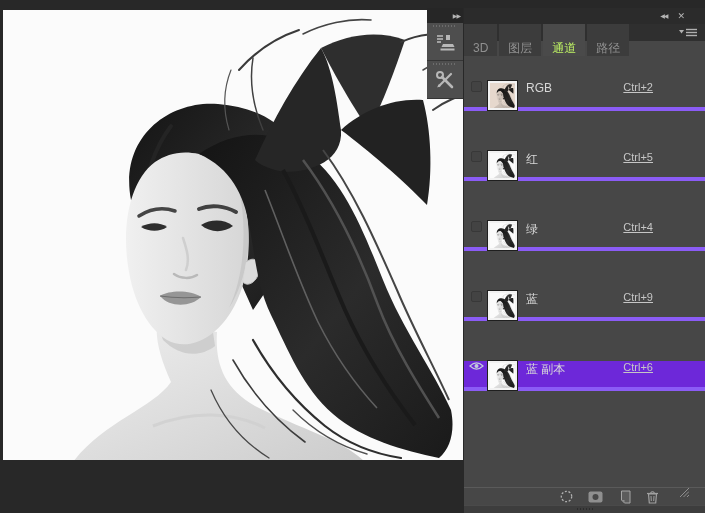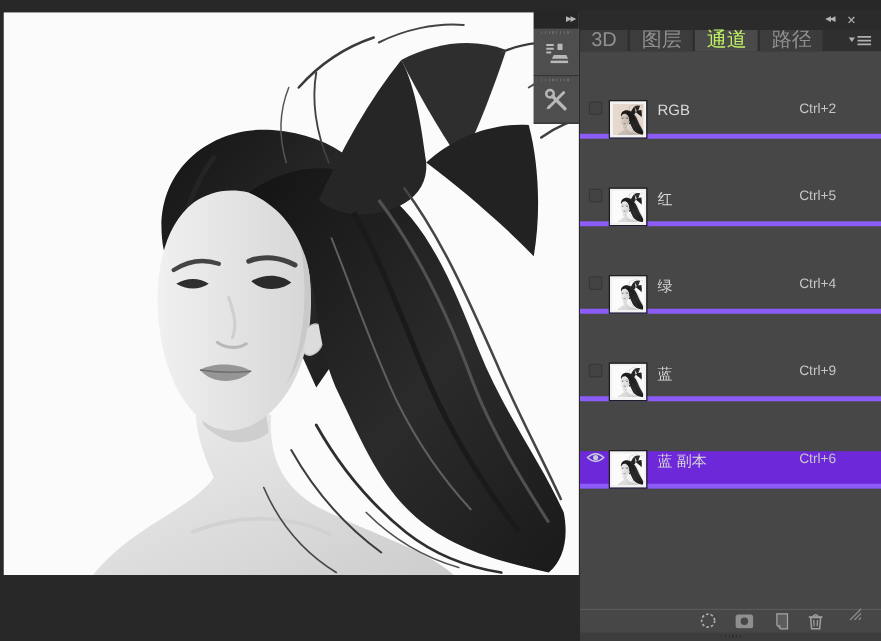--- a/index.html
+++ b/index.html
@@ -50,21 +50,21 @@
     padding-right:20px;
   }
   .panel-header .dbl-arrow { cursor:pointer; }
   .close-x { font-size:9px; color:#b5b5b5; line-height:1; cursor:pointer; }
 
   .tab-bar {
     height:17px; flex:0 0 17px; background:#2f2f2f;
     display:flex; align-items:stretch;
   }
   .tab {
-    padding:0 9px; margin-right:2px; font-size:16px; line-height:17px;
+    padding:16px 9px; margin-right:2px; font-size:12px; line-height:17px;
     background:#3c3c3c; color:#909090; cursor:pointer; white-space:nowrap;
   }
   .tab.active { background:#4a4a4a; color:#bef264; }
   .tab-spacer { flex:1; }
   .panel-menu { display:flex; align-items:center; padding-right:8px; cursor:pointer; }
 
   
   .rows { flex:0 0 auto; }
   .row {
     height:30px; display:flex; align-items:flex-start;
@@ -80,21 +80,21 @@
     width:29px; height:29px; flex:0 0 29px; background:#ffffff;
     border:2px solid #f2f2f2; outline:1px solid #1f1f1f;
     margin-right:9px; position:relative; overflow:hidden;
   }
   .thumb svg { display:block; width:100%; height:100%; }
   .thumb .tint {
     position:absolute; inset:0; background:rgba(186,140,104,0.30);
     mix-blend-mode:multiply; pointer-events:none;
   }
   .chan-label { font-size:12px; color:#d8d8d8; }
-  .chan-shortcut { margin-left:auto; padding-right:36px; font-size:11px; color:#c6c6c6; }
+  .chan-shortcut { margin-left:auto; padding-right:52px; font-size:11px; color:#c6c6c6;text-decoration:underline; }
 
   .empty-area { flex:1 1 auto; background:#474747; }
 
   
   .bottom-bar {
     flex:0 0 18px; height:18px; border-top:1px solid #5a5a5a; background:#474747;
     display:flex; align-items:center; justify-content:flex-end;
     gap:15px; padding-right:46px; position:relative;
   }
   .foot-btn { display:flex; align-items:center; cursor:pointer; }

